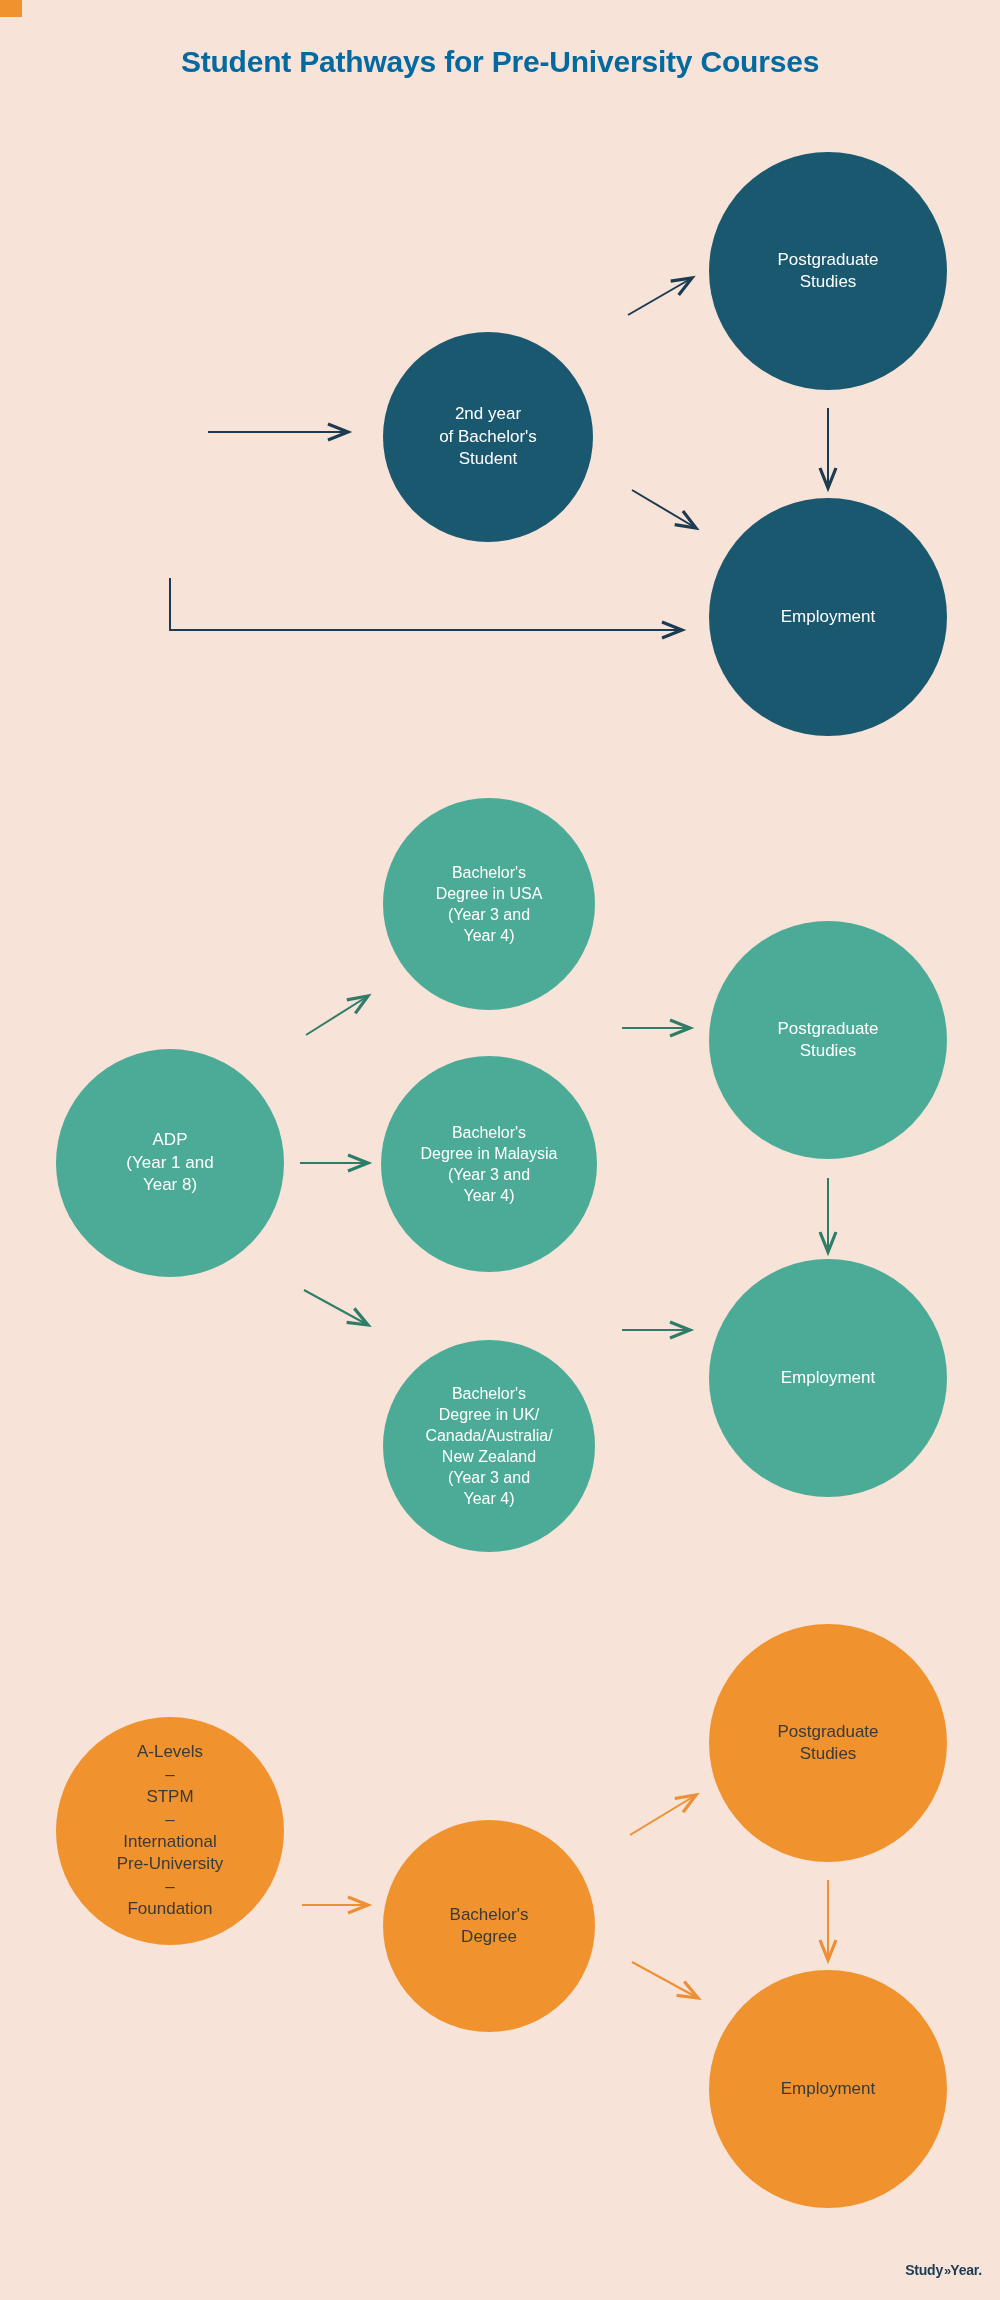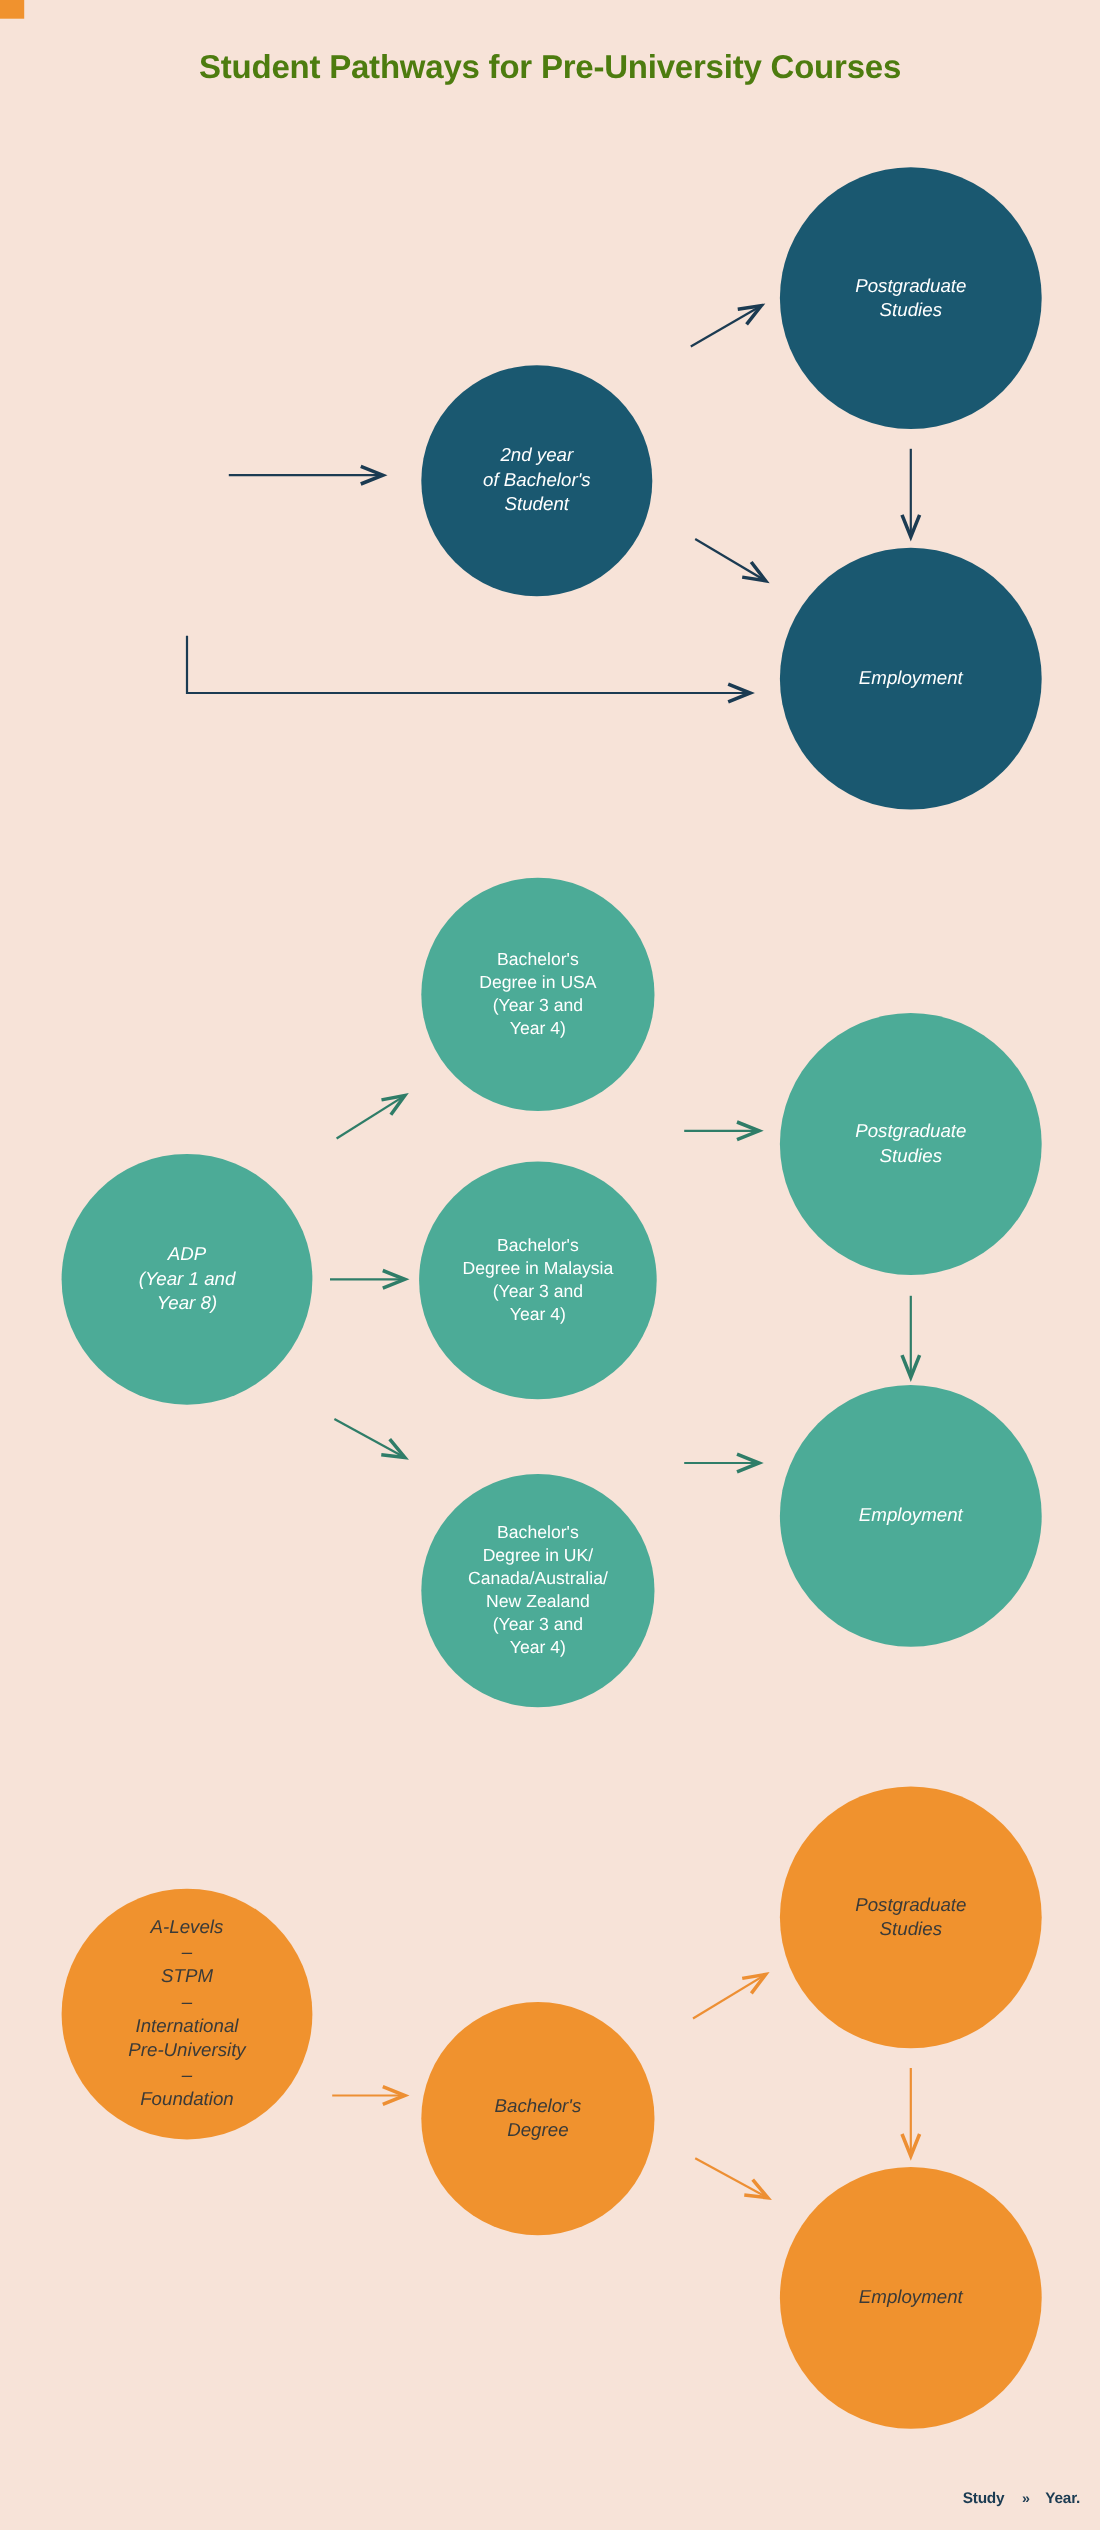--- a/index.html
+++ b/index.html
@@ -10,44 +10,44 @@
     position:relative;
     overflow:hidden;
   }
   .corner-mark{
     position:absolute;left:0;top:0;width:22px;height:17px;
     background:#f0922e;
   }
   .page-title{
     position:absolute;left:0;top:45px;width:1000px;
     text-align:center;
-    font-size:30px;font-weight:bold;color:#4d7c0f;
+    font-size:30px;font-weight:bold;color:#0369a1;
     letter-spacing:-0.2px;
   }
   .diagram{position:absolute;left:0;top:0;width:1000px;height:2300px;}
   svg.links{position:absolute;left:0;top:0;width:1000px;height:2300px;pointer-events:none;}
 
   .node{
     position:absolute;border-radius:50%;
     display:flex;align-items:center;justify-content:center;
     text-align:center;line-height:1.32;
     box-sizing:border-box;
   }
   .node .label{padding:0 8px;white-space:pre-line;}
 
   .c-teal{background:#1a5870;color:#ffffff;}
   .c-green{background:#4cab97;color:#ffffff;}
   .c-orange{background:#f0922e;color:#3a3a38;}
 
   .fs-16{font-size:16px;}
-  .fs-17{font-size:17px;font-style:italic;}
+  .fs-17{font-size:17px;}
 
   .brand{
     position:absolute;right:18px;bottom:22px;
-    display:flex;align-items:baseline;gap:16px;
+    display:flex;align-items:baseline;gap:1px;
     color:#1b3b52;font-size:14px;font-weight:bold;
     letter-spacing:-0.2px;
   }
   .brand .chev{font-size:13px;letter-spacing:-2px;}
 </style>
 </head>
 <body>
 
 <div class="corner-mark"></div>
 

